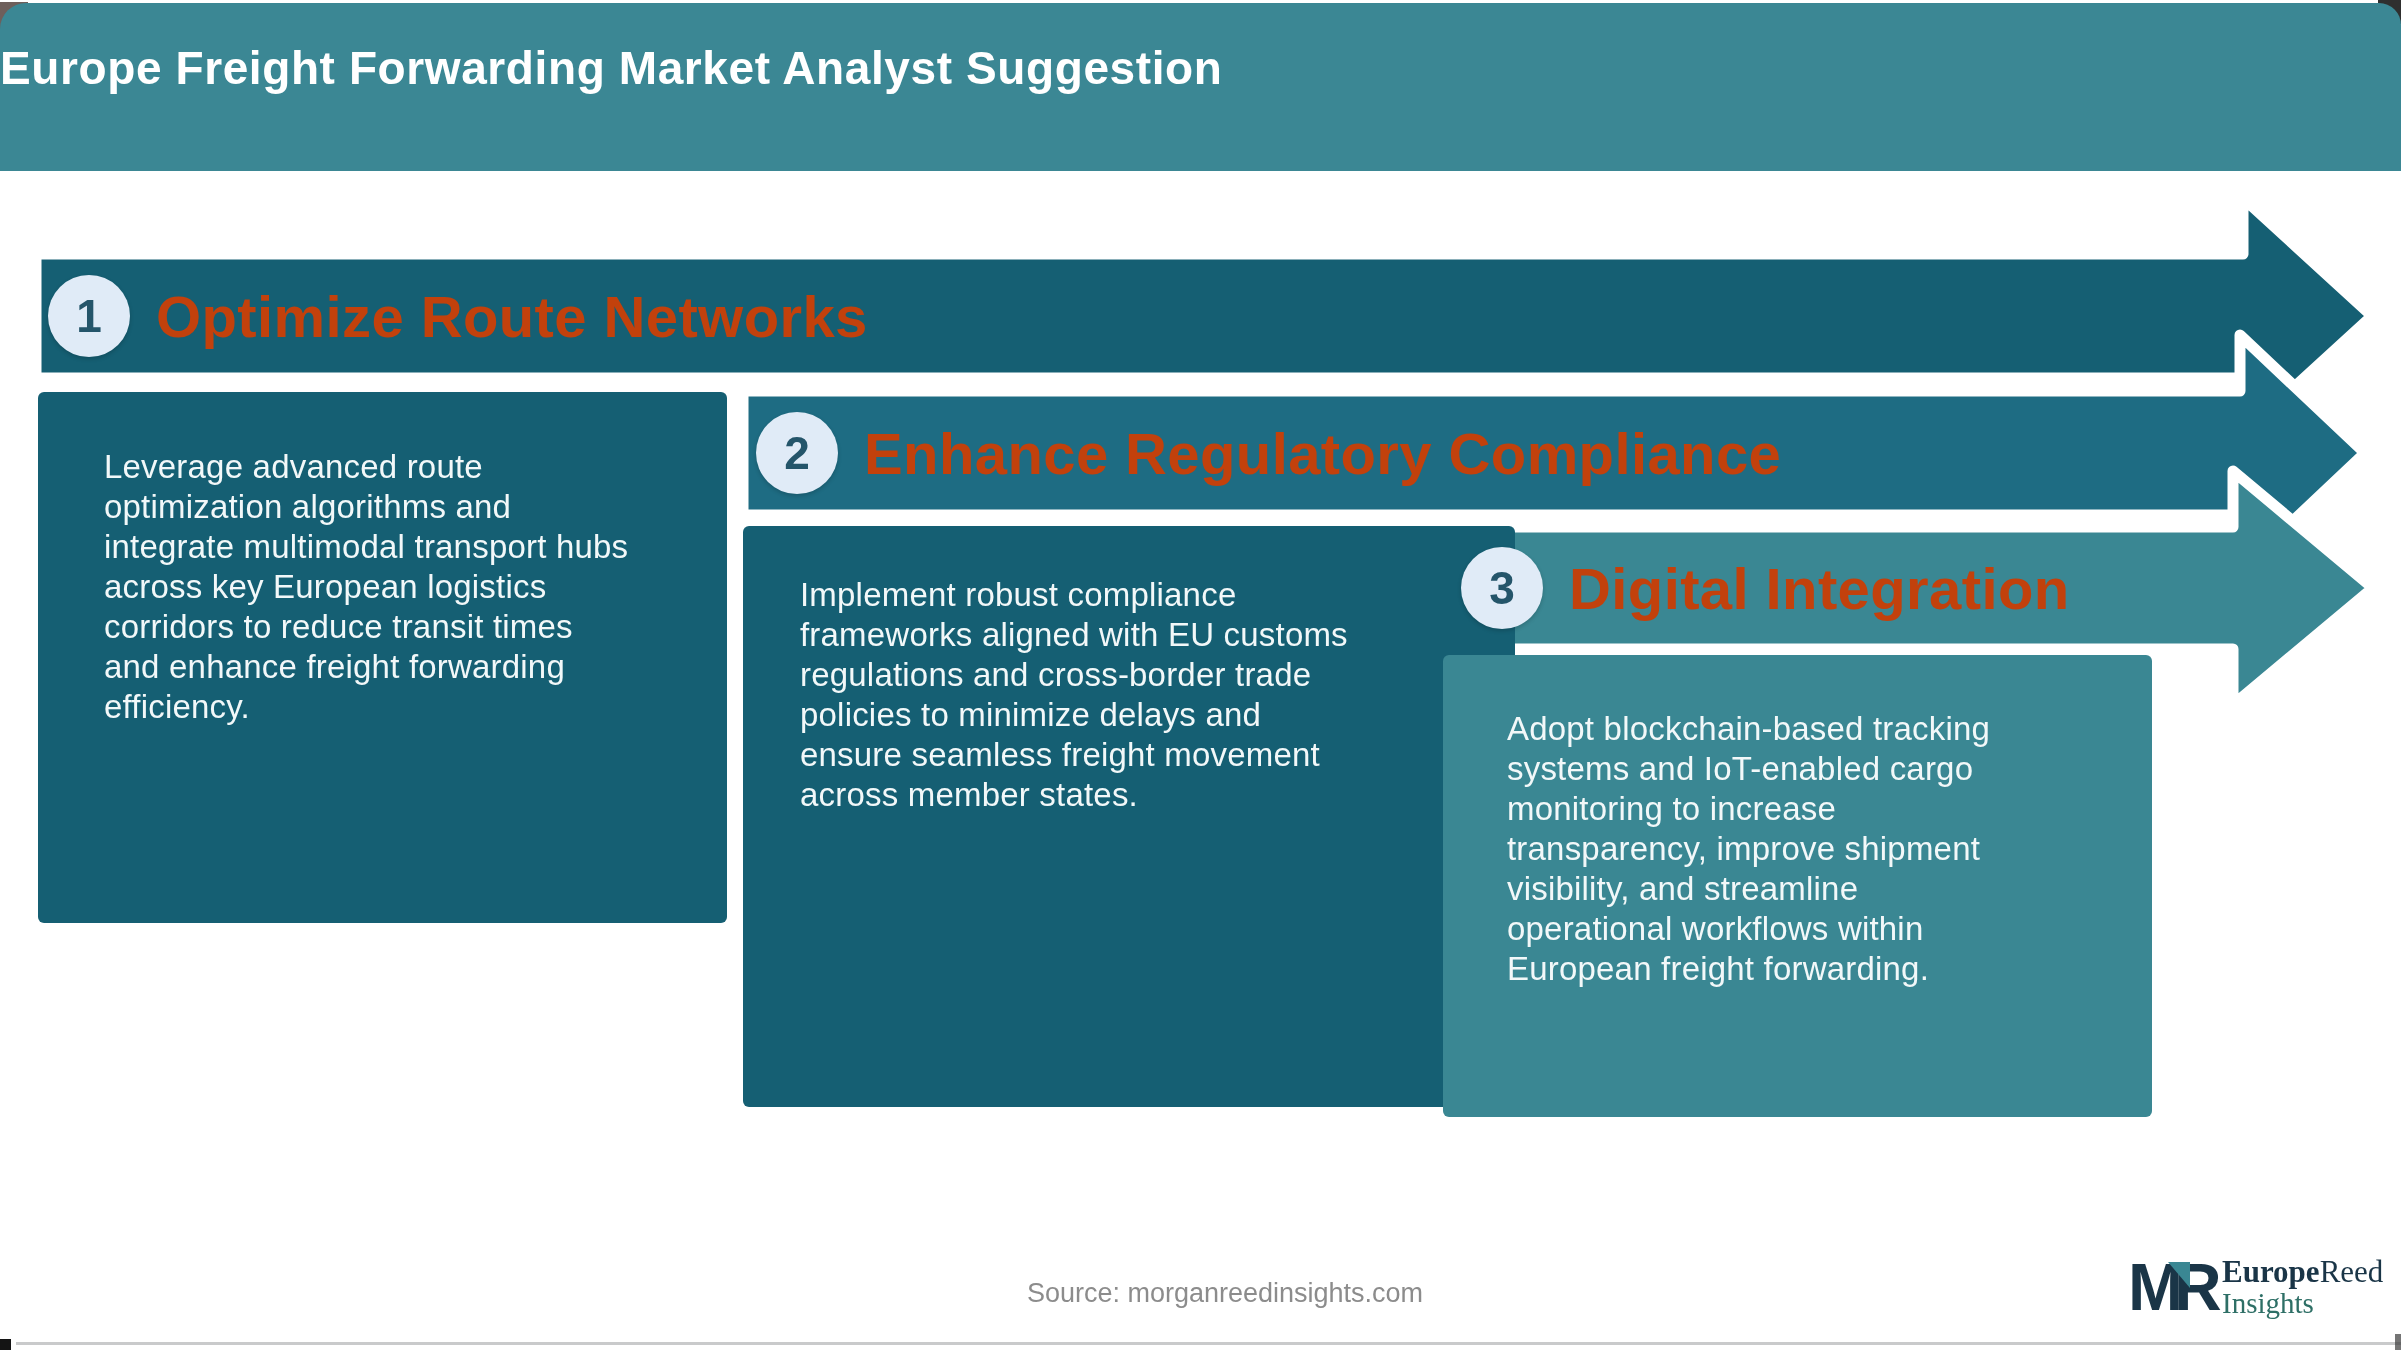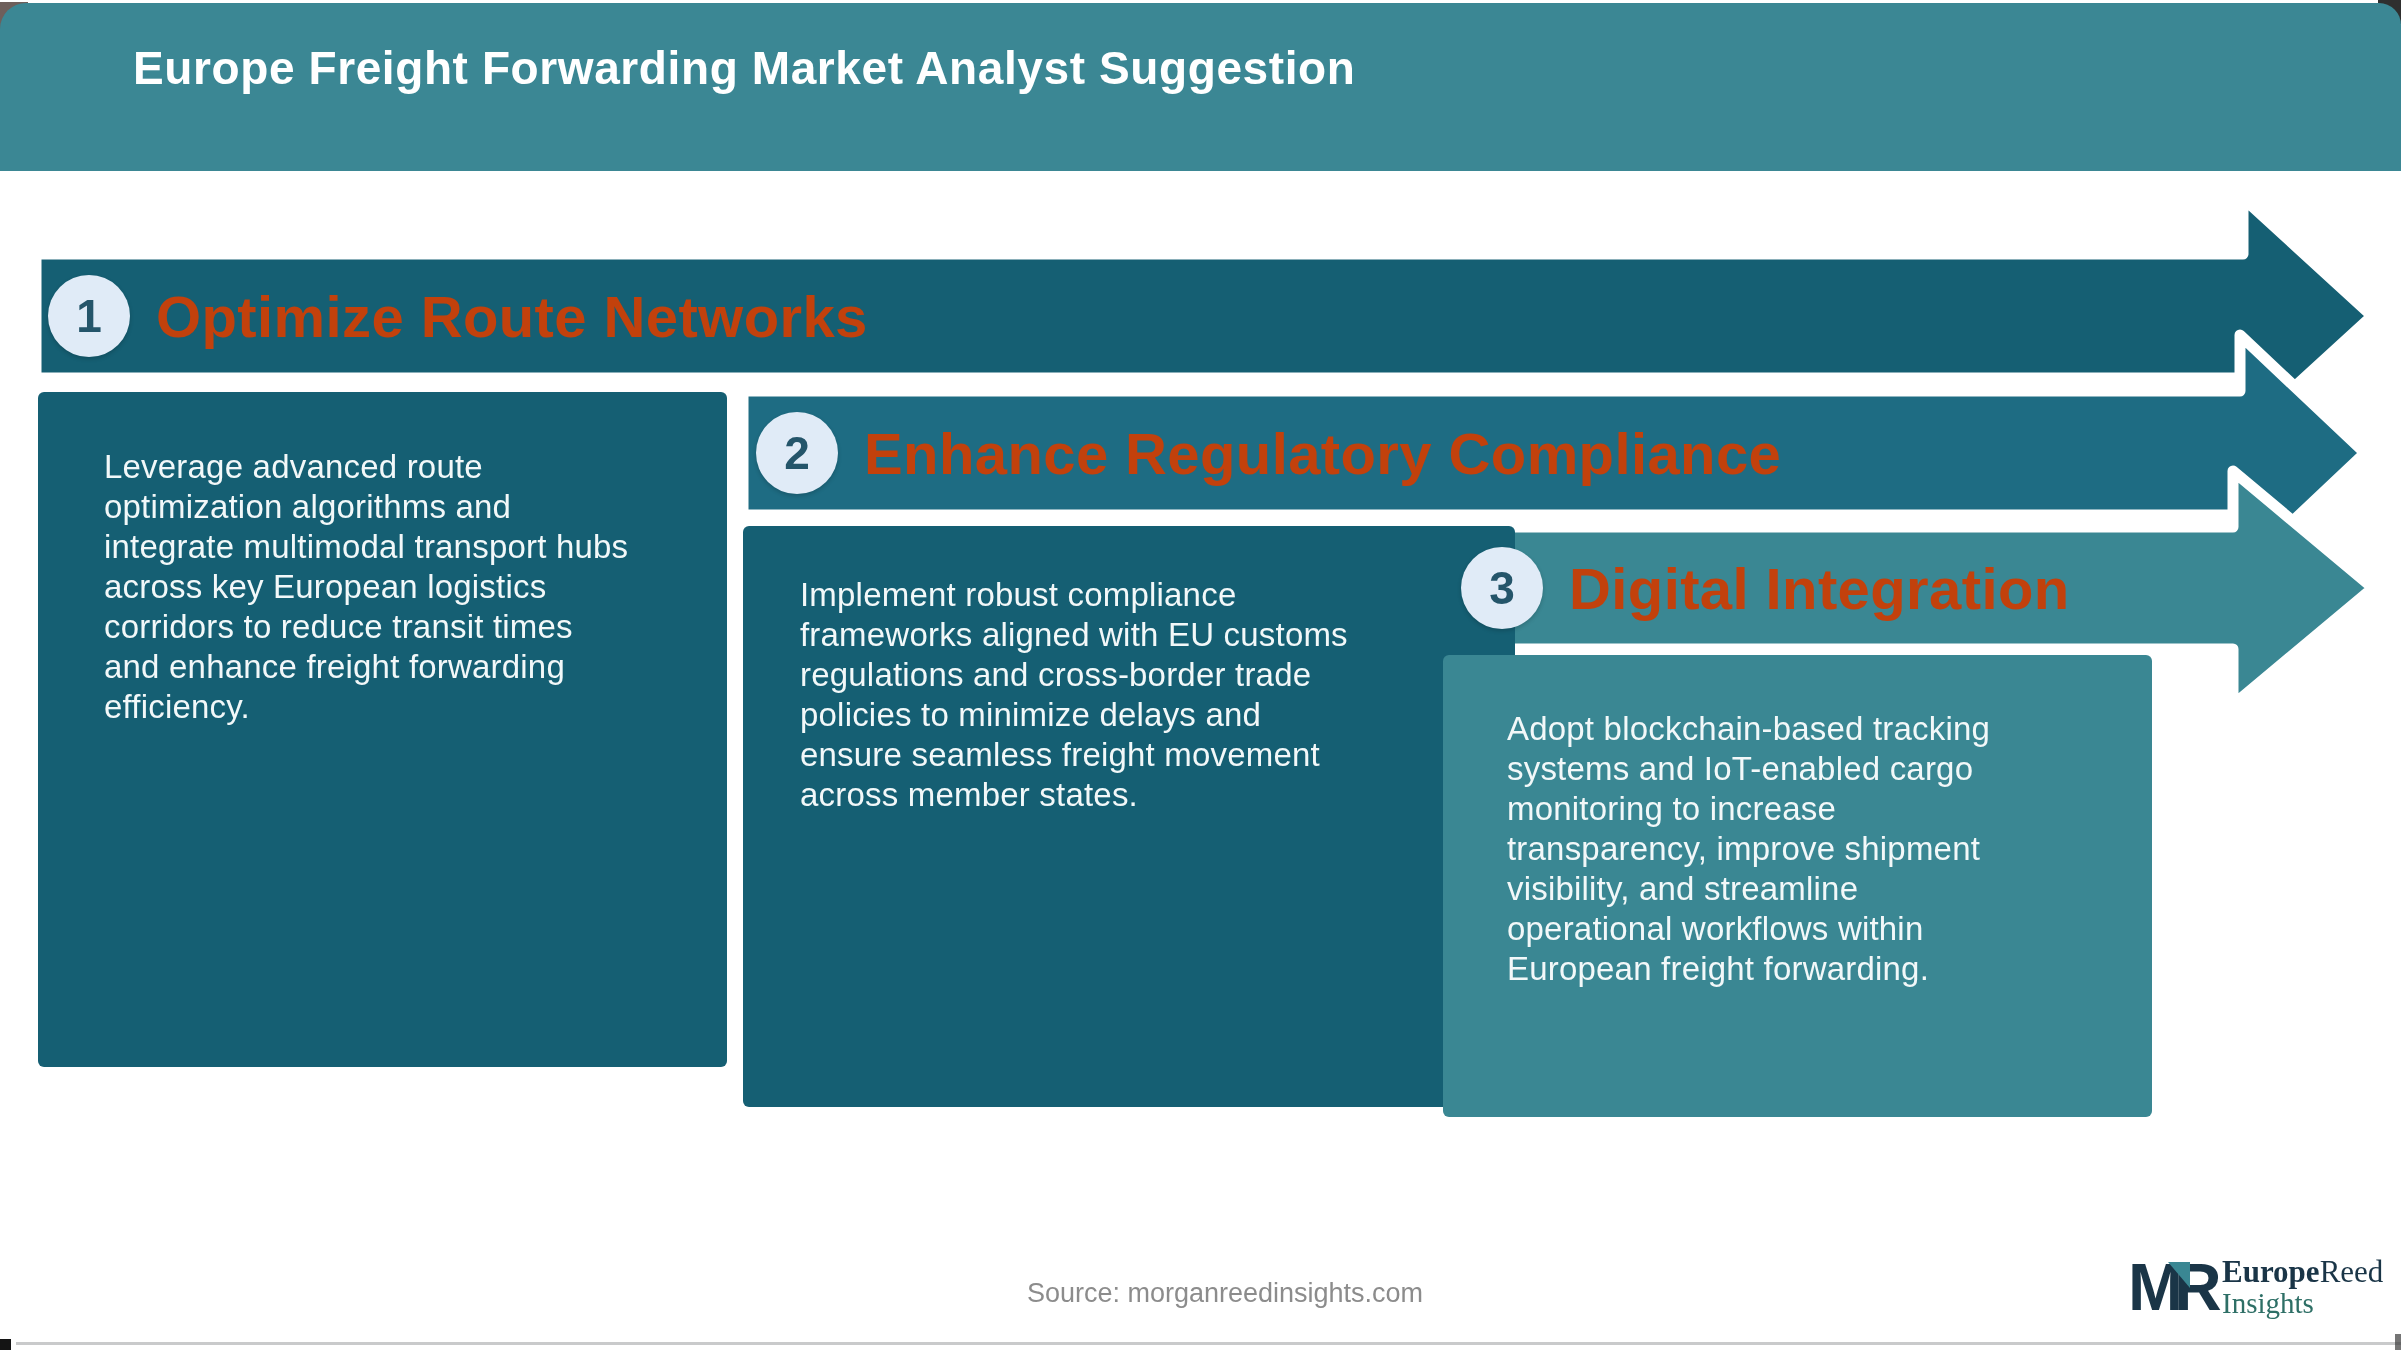--- a/index.html
+++ b/index.html
@@ -9,21 +9,21 @@
   }
   
   .corner-art-left{position:absolute;left:0;top:2px;width:28px;height:28px;background:#6e5f5b;z-index:0;}
   .corner-art-right{position:absolute;left:2378px;top:0;width:23px;height:24px;background:#2f2f2f;z-index:0;}
 
   .header{
     position:absolute;left:0;top:3px;width:2401px;height:168px;
     background:var(--header_teal,#3B8794);
     border-radius:26px 22px 0 0;
     display:flex;align-items:center;
-    padding-left:133px;padding-bottom:38px;box-sizing:border-box;
+    padding-bottom:38px;box-sizing:border-box;
     z-index:1;
   }
   .page-title{
     color:#ffffff;font-size:46px;font-weight:700;letter-spacing:0.6px;margin:0;
   }
 
   svg.arrows{position:absolute;left:0;top:0;z-index:1;}
   .arrow{stroke:#ffffff;stroke-width:11;stroke-linejoin:round;}
   .arrow-1{fill:var(--step1,#155F73);}
   .arrow-2{fill:var(--step2,#1E6C83);}
@@ -36,21 +36,21 @@
   .num-badge{
     width:82px;height:82px;border-radius:50%;background:var(--badge_bg,#E0EBF7);
     display:flex;align-items:center;justify-content:center;flex:0 0 auto;
     box-shadow:0 2px 4px rgba(0,0,0,0.18);
   }
   .num-badge span{color:var(--badge_number,#24556A);font-size:46px;font-weight:700;}
   .step-title{color:#c2410c;font-size:58px;font-weight:700;letter-spacing:0.4px;white-space:nowrap;}
 
   .desc-box{position:absolute;border-radius:6px;z-index:1;box-sizing:border-box;
     padding:55px 24px 30px 66px;}
-  .desc-box-1{left:38px;top:392px;width:689px;height:675px;background:var(--step1,#155F73);}
+  .desc-box-1{left:38px;top:392px;width:689px;height:531px;background:var(--step1,#155F73);}
   .desc-box-2{left:743px;top:526px;width:772px;height:581px;background:var(--step1,#155F73);padding-top:49px;padding-left:57px;}
   .desc-box-3{left:1443px;top:655px;width:709px;height:462px;background:var(--step3,#3A8793);padding-top:54px;padding-left:64px;}
   .box-text{
     color:#F2F8F9;font-size:33px;line-height:40px;font-weight:400;
     white-space:pre-line;letter-spacing:0.2px;
   }
 
   .source-line{
     position:absolute;left:1000px;top:1278px;width:450px;text-align:center;
     color:var(--source_gray,#8C8C8C);font-size:27px;z-index:2;

